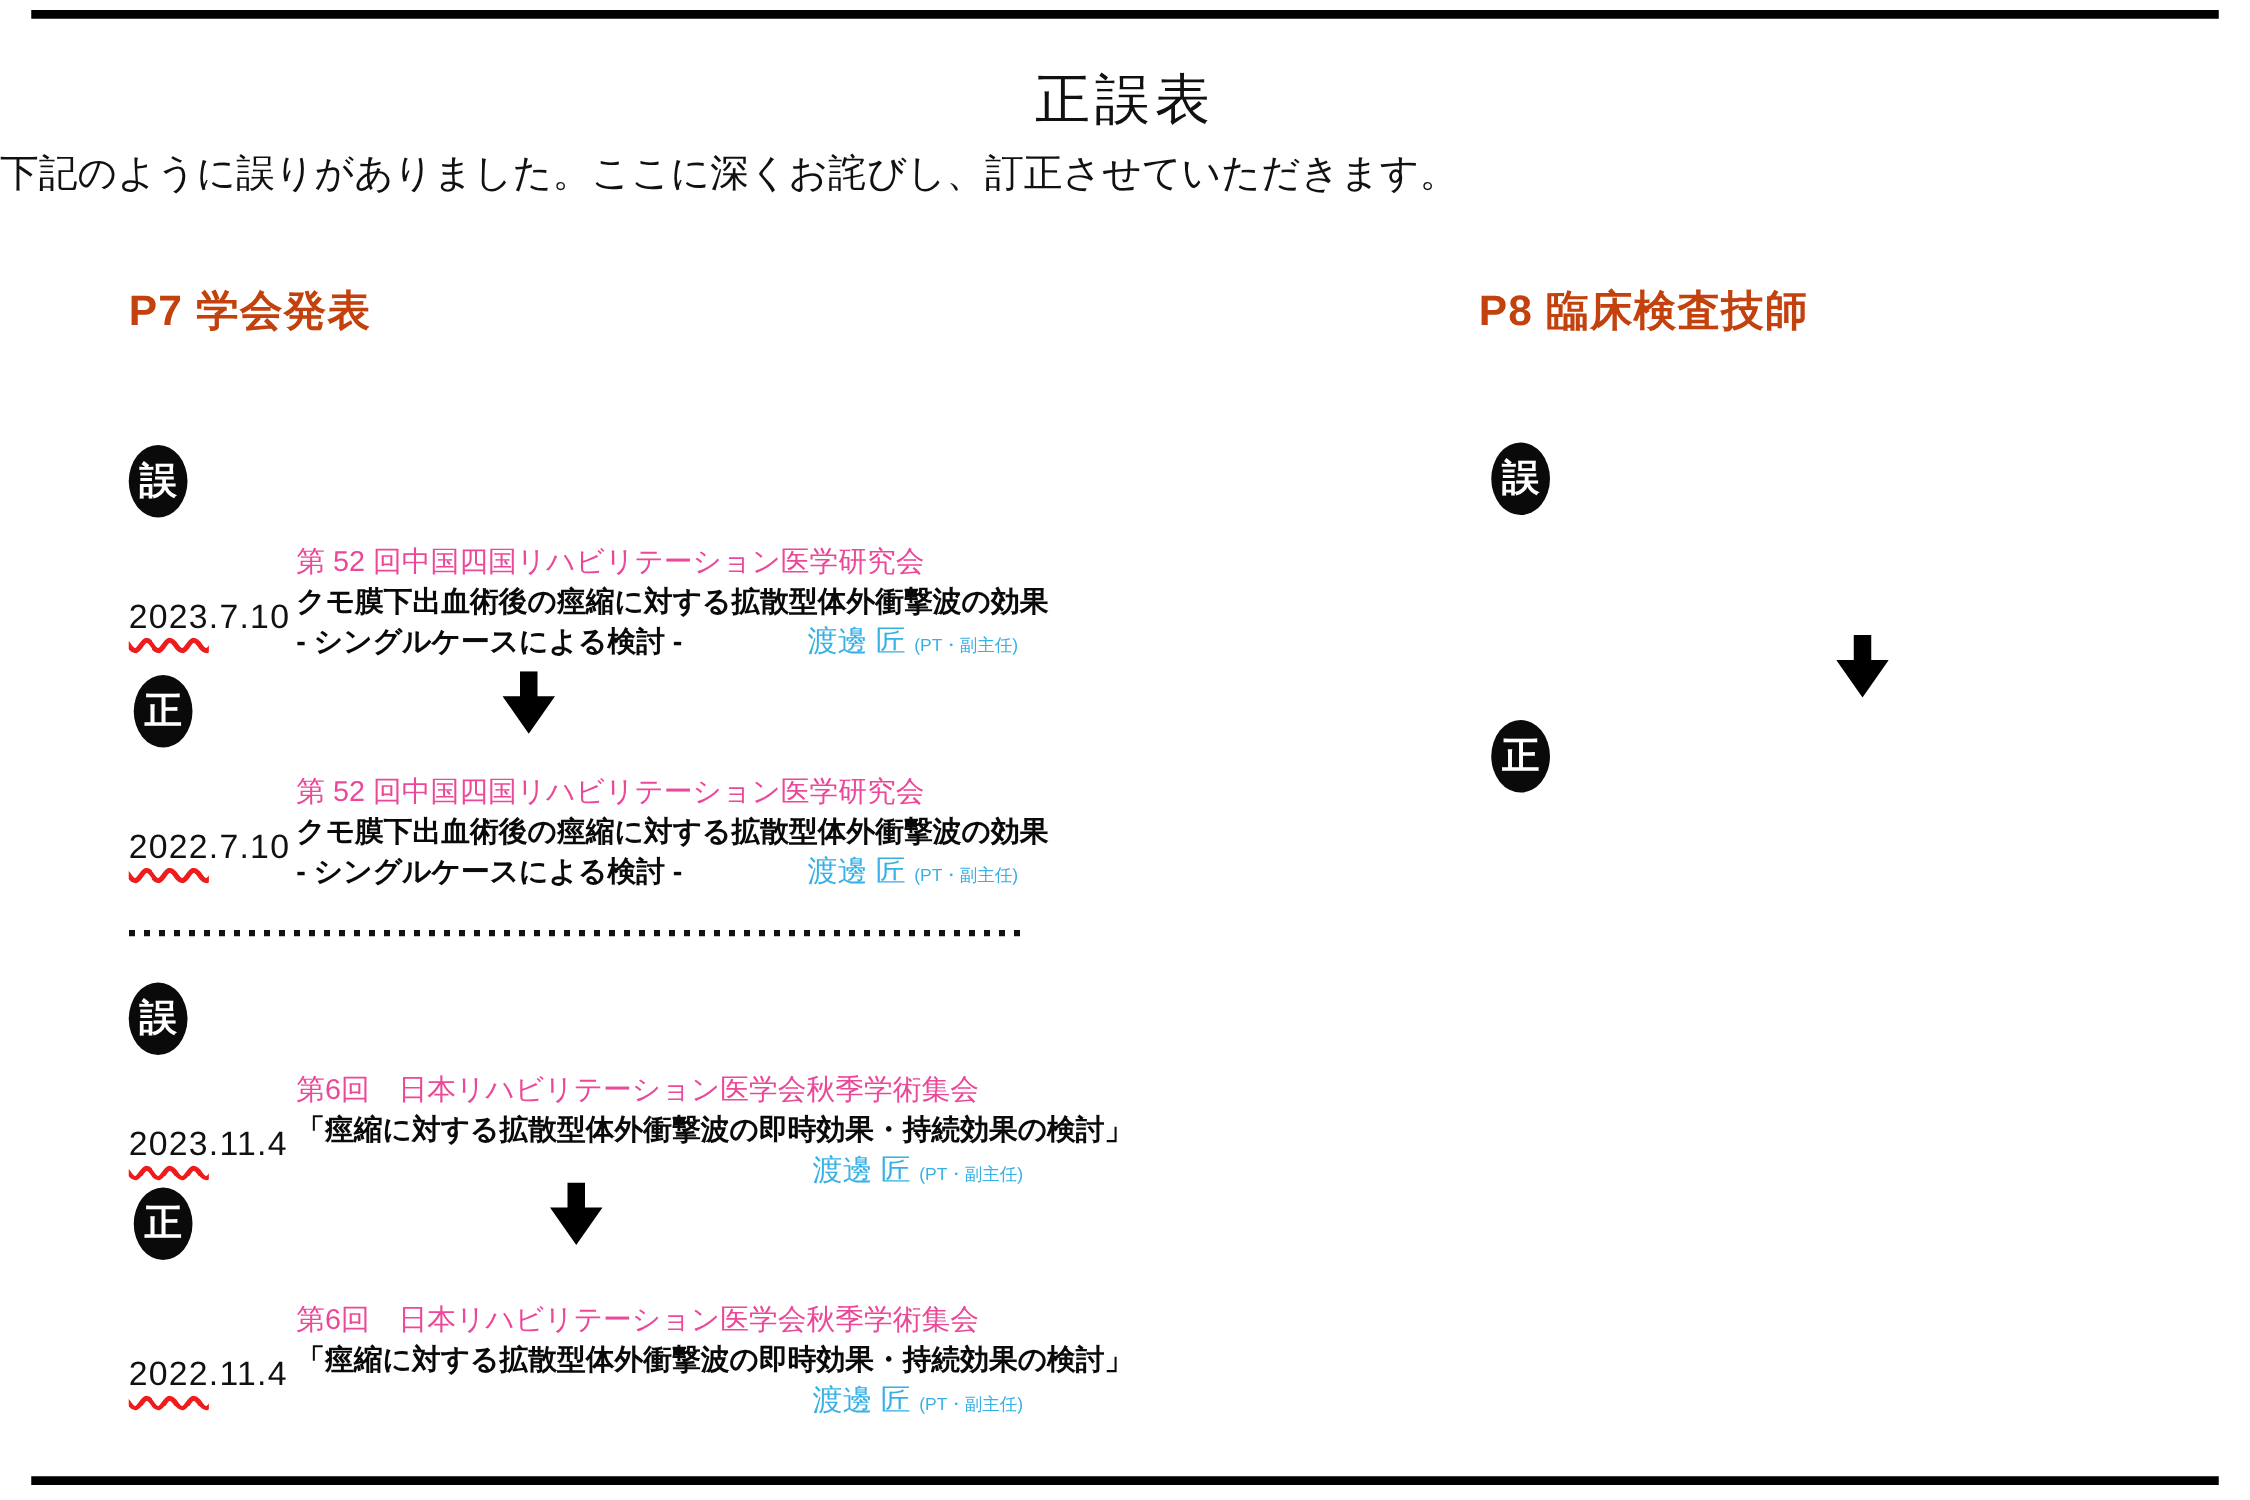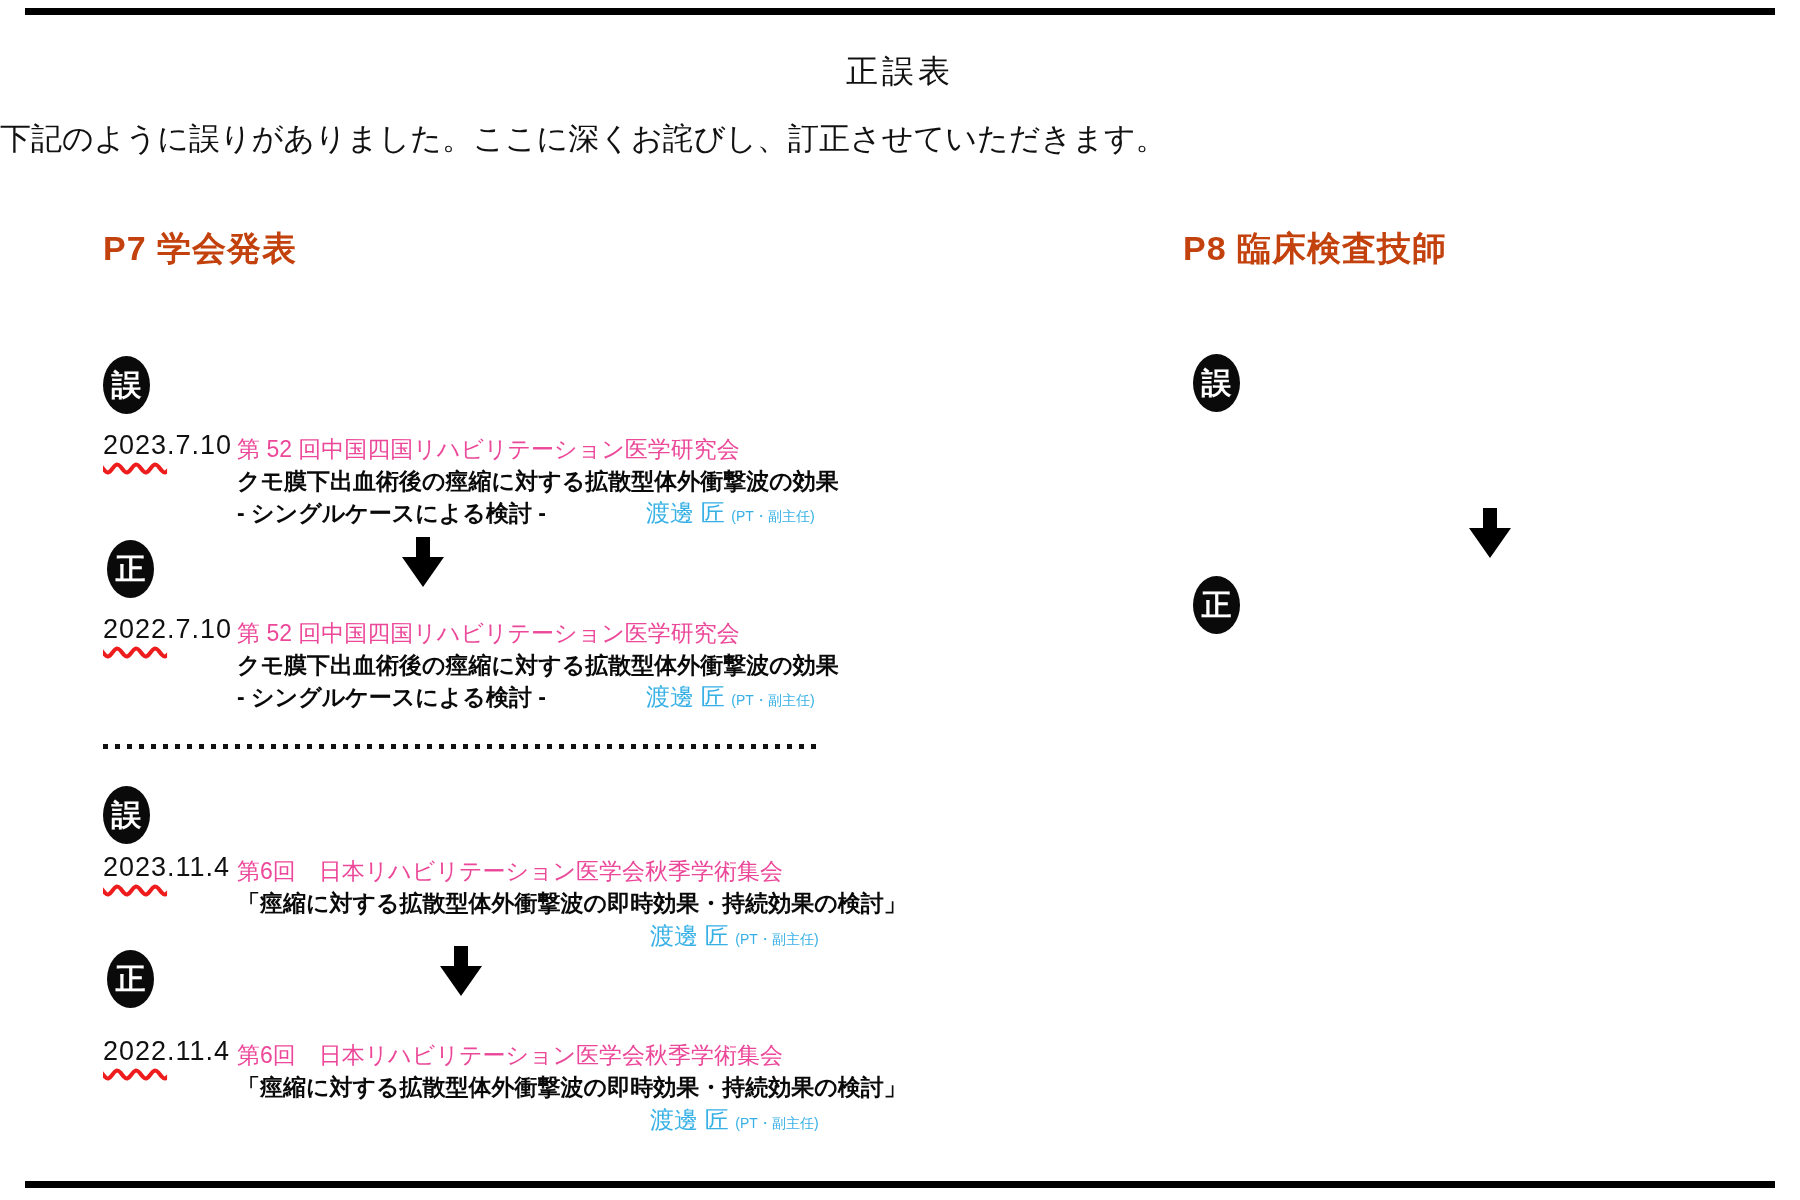--- a/index.html
+++ b/index.html
@@ -5,28 +5,28 @@
 <style>
   html,body{margin:0;padding:0;background:#ffffff;}
   body{
     font-family:"Liberation Sans","DejaVu Sans",sans-serif;
     color:#111111;
     -webkit-font-smoothing:antialiased;
   }
   .page{position:relative;width:1800px;height:1200px;background:#ffffff;overflow:hidden;}
   .rule{position:absolute;left:25px;width:1750px;height:7px;background:#000000;}
   .page-title{position:absolute;left:0;top:50px;width:100%;text-align:center;
-              font-size:32px;letter-spacing:4px;color:#111;}
+              font-size:44px;letter-spacing:4px;color:#111;}
   .page-subtitle{position:absolute;left:0;top:118px;width:100%;text-align:left;
               font-size:31px;color:#111;}
   .col-heading{position:absolute;font-size:34px;font-weight:700;color:#c2410c;letter-spacing:1px;}
   .badge{position:absolute;width:47px;height:58px;border-radius:50%;background:#0a0a0a;
          color:#ffffff;display:flex;align-items:center;justify-content:center;
          font-size:30px;font-weight:700;line-height:1;}
-  .date{position:absolute;font-size:27px;color:#111;letter-spacing:1px;white-space:nowrap;}
+  .date{position:absolute;font-size:27px;color:#111;letter-spacing:1px;white-space:nowrap;margin-top:48px;}
   .wavy-year{text-decoration-line:underline;text-decoration-style:wavy;
              text-decoration-color:#ee1c1c;text-decoration-thickness:3.5px;
              text-underline-offset:9px;}
   .event{position:absolute;font-size:23px;color:#ec4899;white-space:nowrap;}
   .btitle{position:absolute;font-size:23px;font-weight:700;color:#0a0a0a;white-space:nowrap;}
   .author{position:absolute;font-size:24px;color:#36b0e5;white-space:nowrap;}
   .author .role{font-size:14px;}
   .divider{position:absolute;height:5px;
            background:repeating-linear-gradient(90deg,#111 0 5px,transparent 5px 12px);}
   .arrow-icon{position:absolute;}

